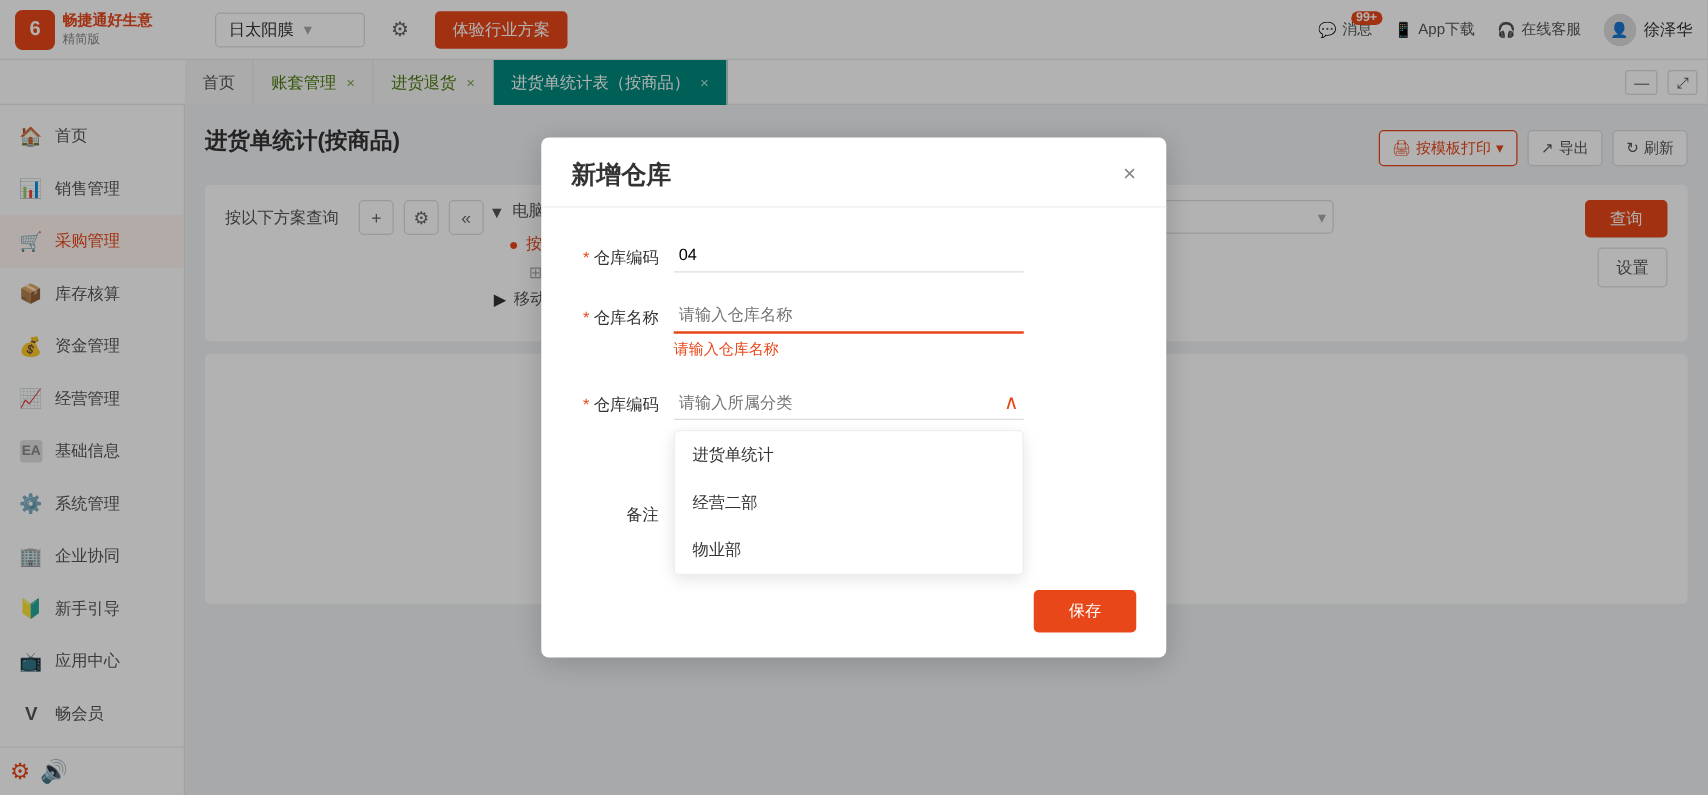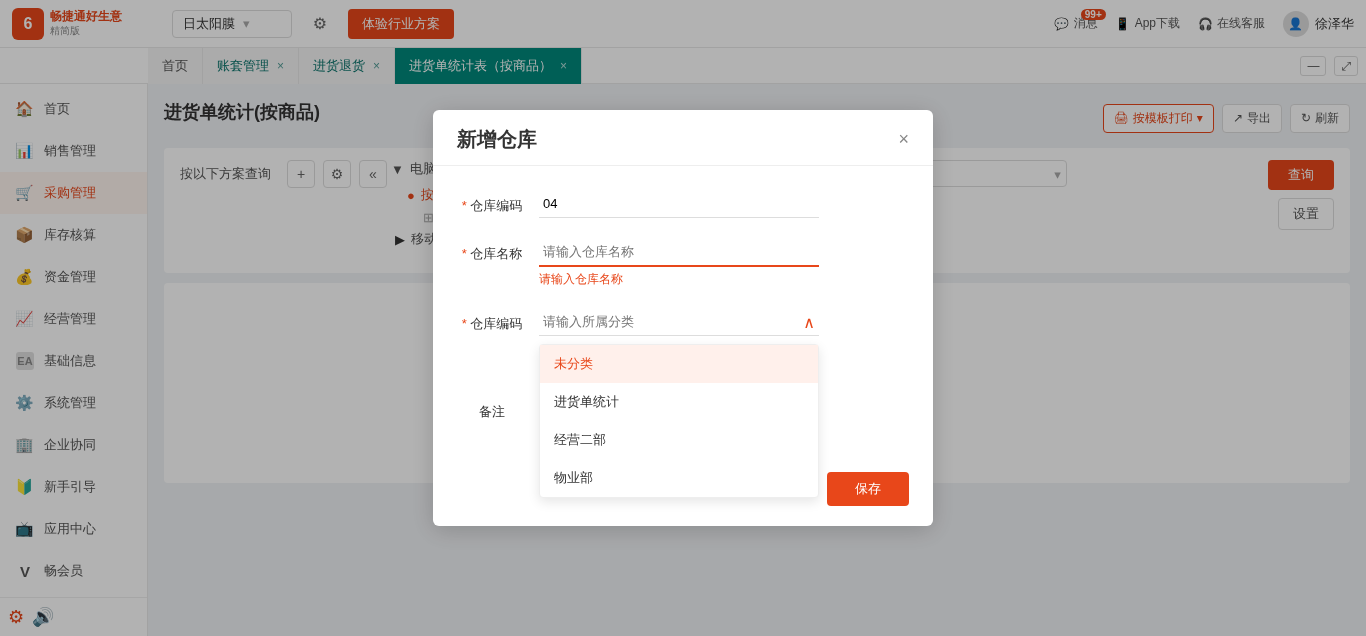--- a/index.html
+++ b/index.html
@@ -15,21 +15,21 @@
     .gear-btn { width: 32px; height: 32px; border: none; background: none; cursor: pointer; display: flex; align-items: center; justify-content: center; color: #666; font-size: 16px; }
     .trial-btn { background: #e8471a; color: #fff; border: none; border-radius: 4px; padding: 6px 14px; cursor: pointer; font-size: 13px; }
     .topbar-right { margin-left: auto; display: flex; align-items: center; gap: 18px; }
     .topbar-icon-item { display: flex; align-items: center; gap: 4px; cursor: pointer; color: #555; font-size: 12px; position: relative; }
     .badge { background: #e8471a; color: #fff; font-size: 10px; border-radius: 8px; padding: 0 4px; position: absolute; top: -6px; right: -8px; min-width: 16px; text-align: center; font-weight: bold; }
     .user-area { display: flex; align-items: center; gap: 6px; cursor: pointer; }
     .user-avatar { width: 26px; height: 26px; border-radius: 50%; background: #ddd; display: flex; align-items: center; justify-content: center; font-size: 12px; color: #666; }
 
     
     .tabbar { display: flex; align-items: center; height: 36px; background: #fff; border-bottom: 1px solid #e8e8e8; padding: 0 0 0 148px; }
-    .tab { display: flex; align-items: center; height: 36px; padding: 0 14px; font-size: 13px; cursor: pointer; border-right: 1px solid #e8e8e8; color: #0f766e; gap: 8px; background: #f5f5f5; }
+    .tab { display: flex; align-items: center; height: 36px; padding: 0 14px; font-size: 13px; cursor: pointer; border-right: 1px solid #e8e8e8; color: #4d7c0f; gap: 8px; background: #f5f5f5; }
     .tab.active { background: #00897b; color: #fff; }
     .tab-close { font-size: 12px; opacity: 0.7; cursor: pointer; }
     .tab-home { color: #555; }
     .tabbar-right { margin-left: auto; display: flex; align-items: center; gap: 8px; padding-right: 8px; }
     .tabbar-ctrl-btn { background: none; border: 1px solid #ddd; border-radius: 3px; padding: 2px 6px; cursor: pointer; font-size: 12px; color: #555; }
 
     
     .main-layout { display: flex; height: calc(636px - 84px); }
 
     
@@ -60,21 +60,21 @@
     .overlay { position: fixed; top: 0; left: 0; right: 0; bottom: 0; background: rgba(0,0,0,0.3); z-index: 100; }
 
     
     .modal { position: fixed; top: 50%; left: 50%; transform: translate(-50%, -50%); background: #fff; border-radius: 6px; box-shadow: 0 4px 24px rgba(0,0,0,0.18); z-index: 200; width: 500px; }
     .modal-header { display: flex; align-items: center; justify-content: space-between; padding: 16px 24px 12px; border-bottom: 1px solid #eee; }
     .modal-title { font-size: 20px; font-weight: bold; color: #333; }
     .modal-close { background: none; border: none; font-size: 18px; cursor: pointer; color: #888; }
     .modal-body { padding: 24px 24px 16px; }
     .modal-field { margin-bottom: 20px; }
     .modal-field-row { display: flex; align-items: flex-start; gap: 12px; }
-    .field-label { font-size: 13px; color: #333; white-space: nowrap; min-width: 70px; text-align: center; padding-top: 7px; }
+    .field-label { font-size: 13px; color: #333; white-space: nowrap; min-width: 70px; text-align: right; padding-top: 7px; }
     .field-input { border: none; border-bottom: 1px solid #ddd; padding: 6px 4px; font-size: 13px; width: 280px; outline: none; background: transparent; }
     .field-input.error { border-bottom: 2px solid #e8471a; }
     .error-msg { color: #e8471a; font-size: 12px; margin-top: 4px; margin-left: 82px; }
     .field-select-wrapper { position: relative; width: 280px; }
     .field-select-input { border: none; border-bottom: 1px solid #ddd; padding: 6px 30px 6px 4px; font-size: 13px; width: 280px; outline: none; background: transparent; cursor: pointer; }
     .field-select-arrow { position: absolute; right: 4px; top: 50%; transform: translateY(-50%); color: #e8471a; font-size: 16px; pointer-events: none; }
     .dropdown-list { position: absolute; top: 36px; left: 0; width: 280px; background: #fff; border: 1px solid #eee; border-radius: 4px; box-shadow: 0 4px 12px rgba(0,0,0,0.1); z-index: 300; }
     .dropdown-item { padding: 10px 14px; font-size: 13px; cursor: pointer; color: #333; }
     .dropdown-item.selected { background: #fff0eb; color: #e8471a; }
     .modal-footer { display: flex; justify-content: flex-end; padding: 12px 24px 20px; gap: 10px; }
@@ -339,21 +339,20 @@
       <div class="modal-field-row">
         <span class="field-label">
           <span style="color:#e8471a;">*</span>
           <span>仓库编码</span>
         </span>
         <div class="field-select-wrapper">
           <input class="field-select-input" placeholder="请输入所属分类" style="">
           <span class="field-select-arrow">∧</span>
           
           <div class="dropdown-list">
-            <div class="dropdown-item selected">未分类</div>
             <div class="dropdown-item">进货单统计</div>
             <div class="dropdown-item">经营二部</div>
             <div class="dropdown-item">物业部</div>
           </div>
         </div>
       </div>
     </div>
 
     <div class="modal-field" style="margin-top:60px;">
       <div class="modal-field-row">

